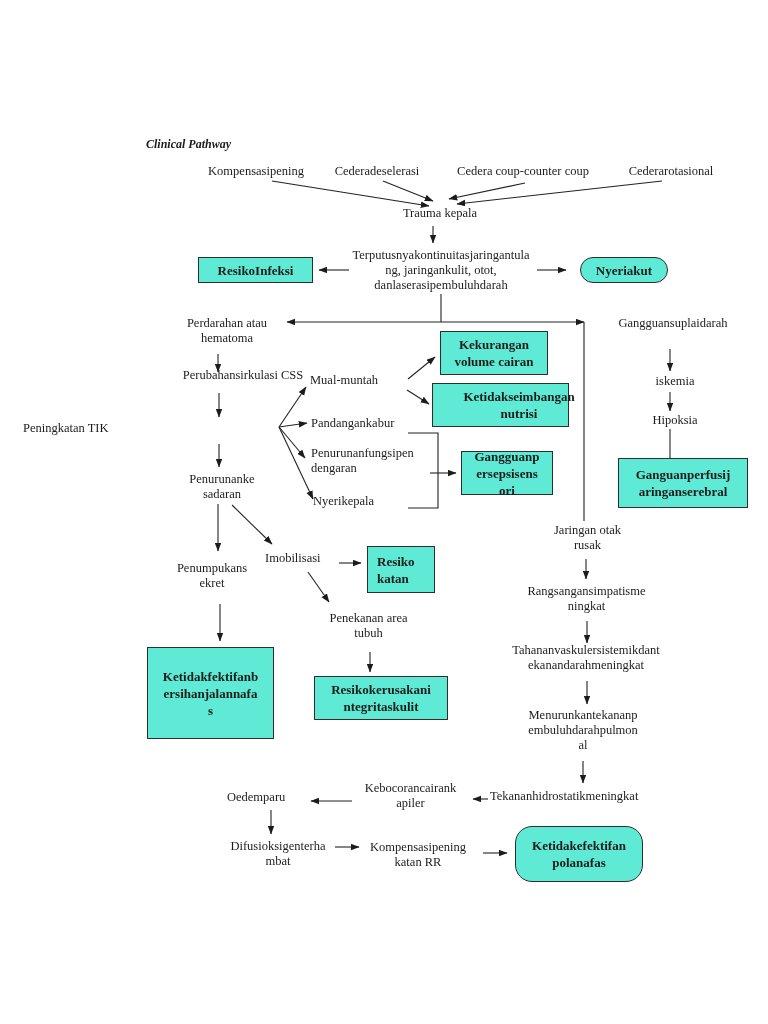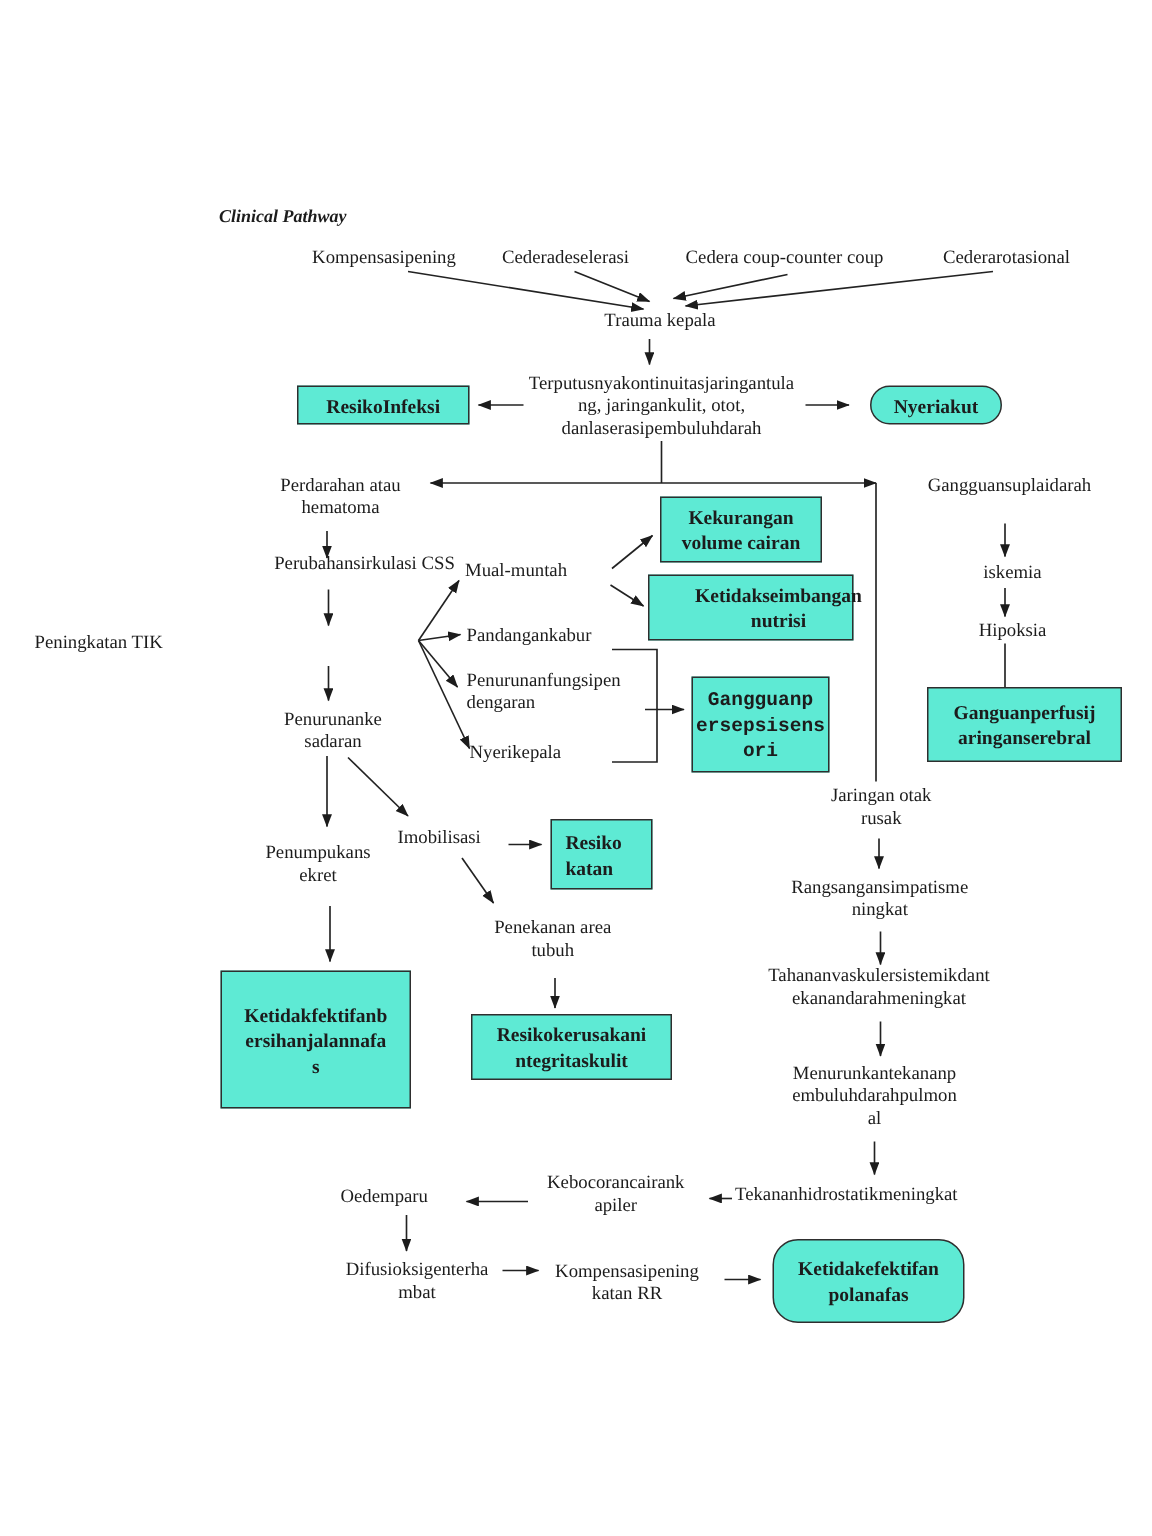--- a/index.html
+++ b/index.html
@@ -104,21 +104,21 @@
   <div class="bx" style="left:440px;top:331px;width:108px;height:44px;">Kekurangan
 volume cairan</div>
   <div class="bx" style="left:432px;top:383px;width:137px;height:44px;padding-left:37px;">Ketidakseimbangan
 nutrisi</div>
 
   <div class="lbl la" style="left:311px;top:416px;">Pandangankabur</div>
   <div class="lbl la" style="left:311px;top:446px;width:125px;">Penurunanfungsipen
 dengaran</div>
   <div class="lbl la" style="left:313px;top:494px;">Nyerikepala</div>
 
-  <div class="bx" style="left:461px;top:451px;width:92px;height:64px;font-family:Liberation Mono, monospace;">Gangguanp
+  <div class="bx" style="left:461px;top:451px;width:92px;height:44px;">Gangguanp
 ersepsisens
 ori</div>
 
   <div class="lbl" style="left:645px;top:374px;width:60px;">iskemia</div>
   <div class="lbl" style="left:642px;top:413px;width:66px;">Hipoksia</div>
   <div class="bx" style="left:618px;top:458px;width:130px;height:50px;">Ganguanperfusij
 aringanserebral</div>
 
   <div class="lbl la" style="left:23px;top:421px;">Peningkatan TIK</div>
   <div class="lbl" style="left:182px;top:472px;width:80px;">Penurunanke

